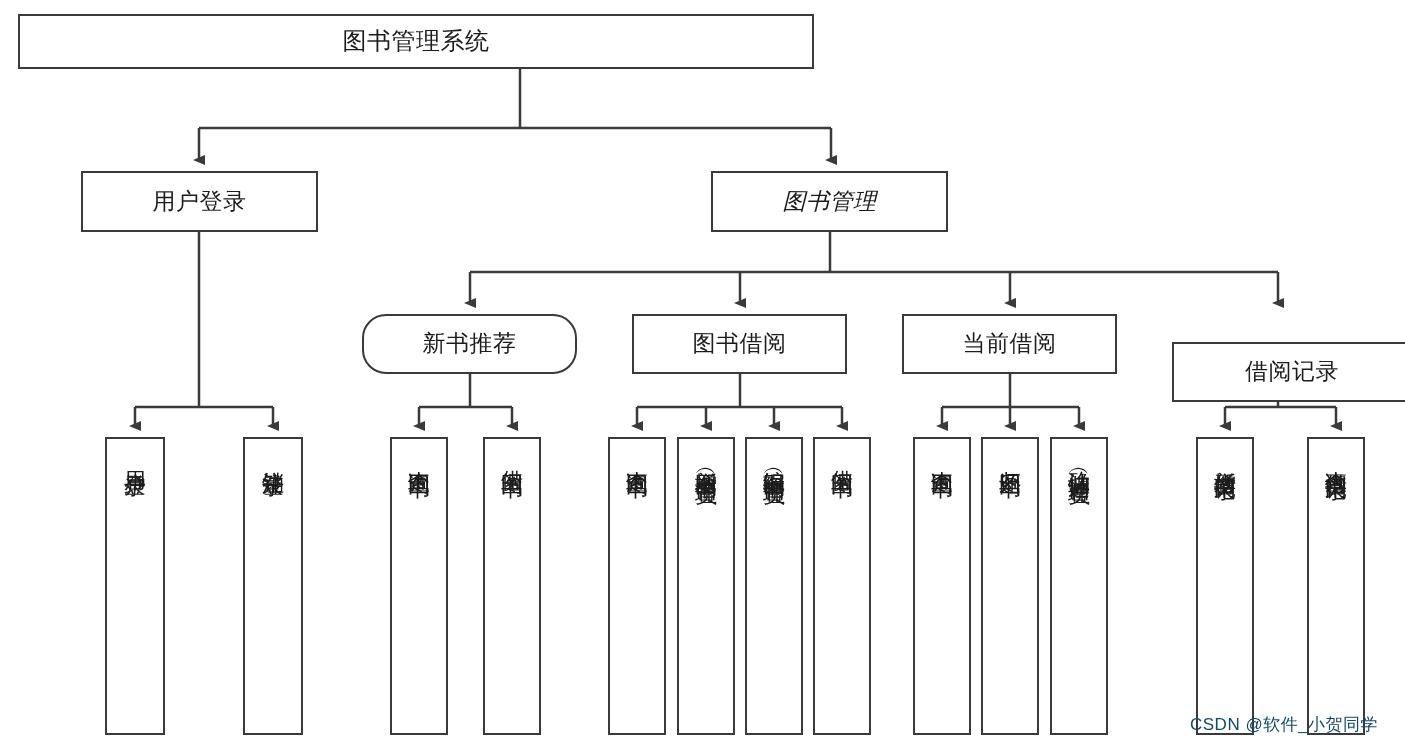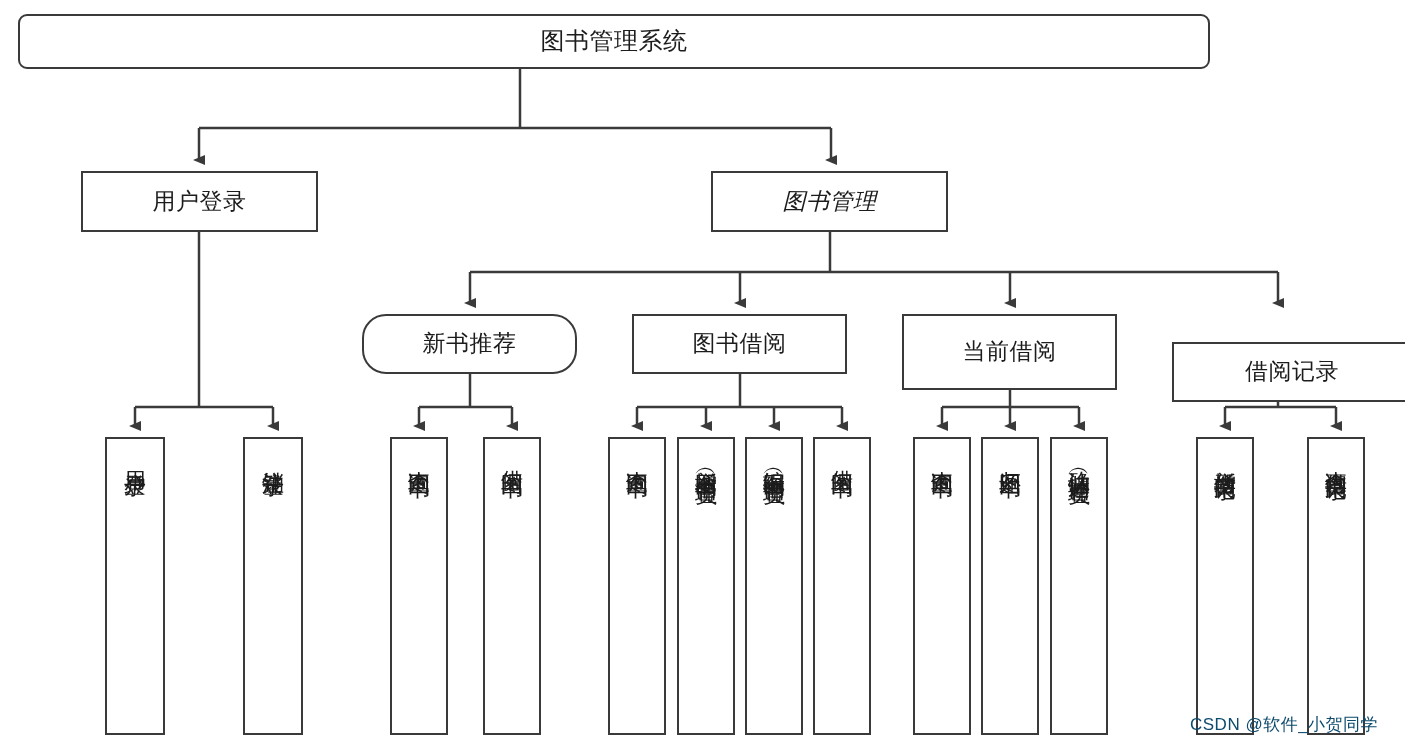--- a/index.html
+++ b/index.html
@@ -116,38 +116,38 @@
       <path d="M1010,407 L1010,426" marker-end="url(#arrow)"></path>
       <path d="M1079,407 L1079,426" marker-end="url(#arrow)"></path>
 
       <path d="M1278,374 L1278,407"></path>
       <path d="M1225,407 L1336,407"></path>
       <path d="M1225,407 L1225,426" marker-end="url(#arrow)"></path>
       <path d="M1336,407 L1336,426" marker-end="url(#arrow)"></path>
     </g>
   </svg>
 
-  <div class="node root" style="left:18px; top:14px; width:1192px; height:55px;border-radius:9px;">
+  <div class="node root" style="left:18px; top:14px; width:796px; height:55px;">
     <span class="label">图书管理系统</span>
   </div>
 
   <div class="node" style="left:81px; top:171px; width:237px; height:61px;">
     <span class="label">用户登录</span>
   </div>
   <div class="node" style="left:711px; top:171px; width:237px; height:61px;font-style:italic;">
     <span class="label">图书管理</span>
   </div>
 
   <div class="node" style="left:362px; top:314px; width:215px; height:60px;border-radius:24px;">
     <span class="label">新书推荐</span>
   </div>
   <div class="node" style="left:632px; top:314px; width:215px; height:60px;">
     <span class="label">图书借阅</span>
   </div>
-  <div class="node" style="left:902px; top:314px; width:215px; height:76px;">
+  <div class="node" style="left:902px; top:314px; width:215px; height:60px;">
     <span class="label">当前借阅</span>
   </div>
   <div class="node" style="left:1172px; top:314px; width:240px; height:60px;margin-top:28px;">
     <span class="label">借阅记录</span>
   </div>
 
   <div class="node vertical" style="left:105px; top:437px; width:60px; height:298px;">
     <span class="label">用户登录</span>
   </div>
   <div class="node vertical" style="left:243px; top:437px; width:60px; height:298px;">

